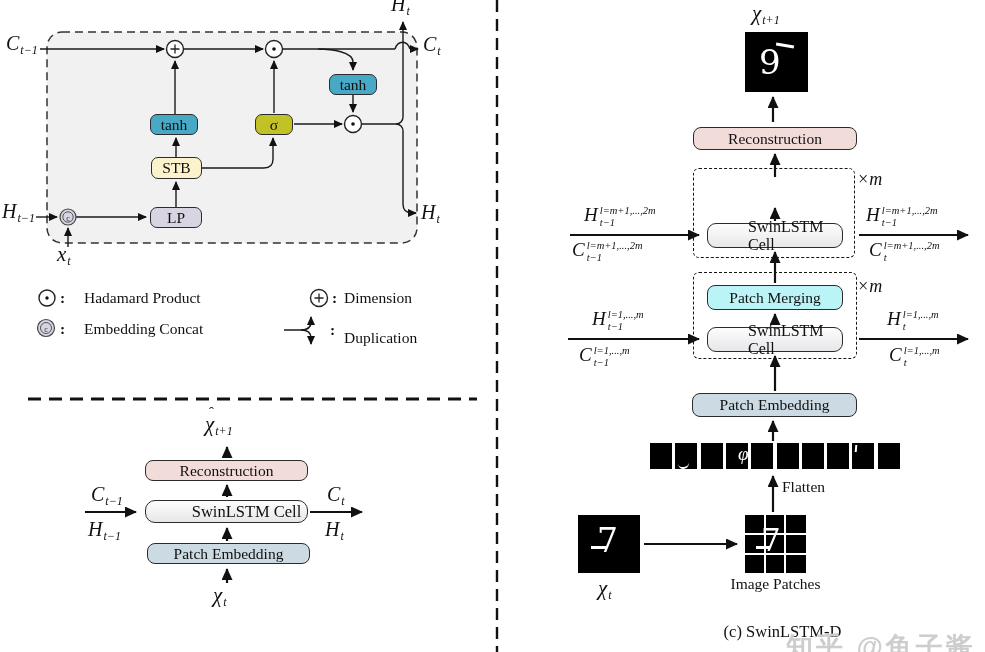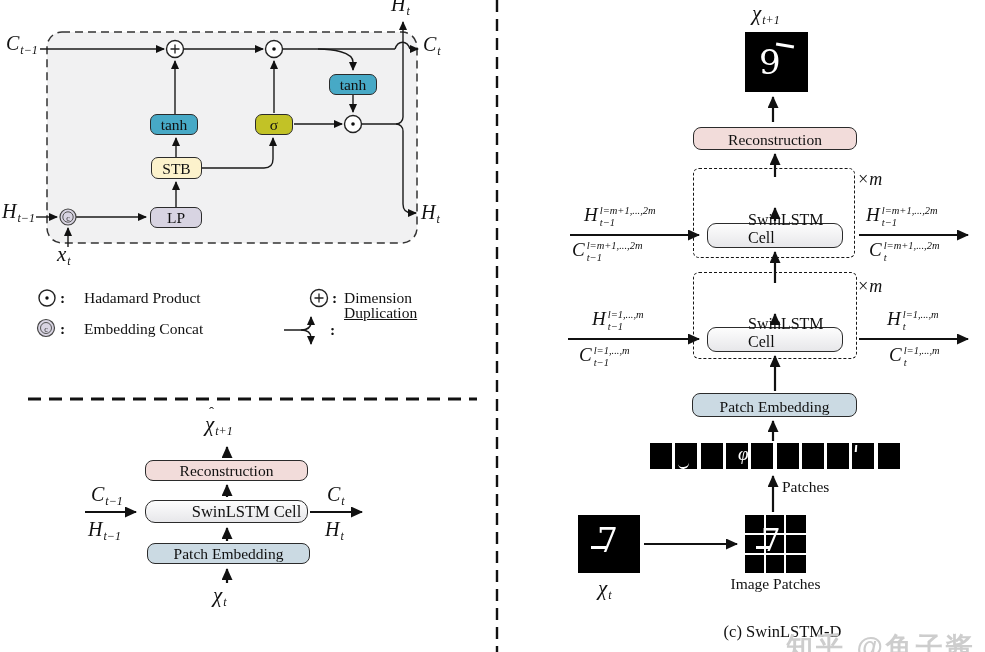--- a/index.html
+++ b/index.html
@@ -10,21 +10,21 @@
   svg.layer { position:absolute; left:0; top:0; z-index:1; }
   .lab { position:absolute; z-index:3; font-family:"Liberation Serif", serif; color:#111; white-space:nowrap; }
   .mlab { display:flex; align-items:flex-start; font-style:italic; }
   .mb  { font-size:20px; line-height:1; font-style:italic; }
   .msub{ font-size:12px; line-height:1; font-style:italic; margin-top:11px; margin-left:1px; }
   .stk { display:inline-flex; flex-direction:column; margin-left:2px; margin-top:0px; }
   .stk span { font-size:10.5px; line-height:1.15; }
   .hatwrap { position:relative; display:inline-block; }
   .hat { position:absolute; top:-10px; left:4px; font-size:15px; font-style:normal; }
   .bx { position:absolute; z-index:2; box-sizing:border-box; border:1.4px solid #2b2b2b; border-radius:8px;
-        display:flex; align-items:flex-end; justify-content:center; font-size:15.5px; color:#101010; }
+        display:flex; align-items:center; justify-content:center; font-size:15.5px; color:#101010; }
   .cellbx { background:linear-gradient(#fdfdfd,#e7e7ea); border-radius:10px; font-size:16.5px;padding-left:40px; }
   .dashbox { position:absolute; z-index:2; box-sizing:border-box; border:1.7px dashed #161616; border-radius:6px; background:transparent; }
   .cap { position:absolute; z-index:3; text-align:center; font-size:16.5px; }
   .legtxt { position:absolute; z-index:3; font-size:15.5px; }
   .blk { position:absolute; z-index:2; background:#000; overflow:hidden; }
   .dgt { position:absolute; color:#fff; font-family:"DejaVu Serif", serif; line-height:1; z-index:3; }
   .wbar { position:absolute; background:#fff; z-index:3; }
   .gl { position:absolute; background:#fff; z-index:4; }
   .psq { position:absolute; top:0; width:22px; height:26px; background:#000; }
   .frag { position:absolute; z-index:4; color:#fff; }
@@ -184,21 +184,21 @@
       <span class="msub">t</span>
     </div>
 
   <div class="lab legtxt" style="left:60px;top:289px;font-weight:bold;">:</div>
   <div class="lab legtxt" style="left:84px;top:289px;">Hadamard Product</div>
   <div class="lab legtxt" style="left:60px;top:320px;font-weight:bold;">:</div>
   <div class="lab legtxt" style="left:84px;top:320px;">Embedding Concat</div>
   <div class="lab legtxt" style="left:332px;top:289px;font-weight:bold;">:</div>
   <div class="lab legtxt" style="left:344px;top:289px;">Dimension</div>
   <div class="lab legtxt" style="left:330px;top:321px;font-weight:bold;">:</div>
-  <div class="lab legtxt" style="left:344px;top:304px;text-decoration:underline;">Duplication</div>
+  <div class="lab legtxt" style="left:344px;top:329px;">Duplication</div>
 
 
   <div class="lab mlab" style="left:205px;top:414px;">
     <span class="hatwrap"><span class="hat">ˆ</span><span class="mb" style="font-size:21px;">χ</span></span>
     <span class="msub">t+1</span>
     </div>
 
   <div class="bx" style="left:145px;top:460px;width:163px;height:21px;background:#f2dcda;">
       <span>Reconstruction</span>
     </div>
@@ -247,20 +247,23 @@
     </div>
 
   <div class="dashbox" style="left:693px;top:168px;width:162px;height:90px;"></div>
   <div class="lab timesm" style="left:857px;top:169px;">×m</div>
   <div class="bx cellbx" style="left:707px;top:223px;width:136px;height:25px;border-radius:9px;font-size:16px;">
       <span>SwinLSTM Cell</span>
     </div>
 
   <div class="dashbox" style="left:693px;top:272px;width:164px;height:87px;"></div>
   <div class="lab timesm" style="left:857px;top:276px;">×m</div>
+  <div class="bx" style="left:707px;top:285px;width:136px;height:25px;background:#baf4f6;">
+      <span>Patch Merging</span>
+    </div>
   <div class="bx cellbx" style="left:707px;top:327px;width:136px;height:25px;border-radius:9px;font-size:16px;">
       <span>SwinLSTM Cell</span>
     </div>
 
   <div class="bx" style="left:692px;top:393px;width:165px;height:24px;background:#cbdae3;">
       <span>Patch Embedding</span>
     </div>
 
   <div class="lab mlab" style="left:584px;top:205px;">
     <span class="mb" style="font-size:19px;">H</span>
@@ -329,21 +332,21 @@
     <div class="psq" style="left:126.5px;"></div>
     <div class="psq" style="left:151.8px;"></div>
     <div class="psq" style="left:177.1px;"></div>
     <div class="psq" style="left:202.4px;"></div>
     <div class="psq" style="left:227.7px;"></div>
     <div class="frag" style="left:28px;top:17px;width:11px;height:7px;border-bottom:2px solid #fff;border-radius:0 0 8px 8px;transform:rotate(-8deg);"></div>
     <div class="frag" style="left:88px;top:0px;font-size:19px;font-style:italic;font-family:'Liberation Serif',serif;">φ</div>
     <div class="frag" style="left:205px;top:2px;width:2px;height:7px;background:#fff;transform:rotate(5deg);"></div>
   </div>
 
-  <div class="lab legtxt" style="left:782px;top:478px;">Patches</div>
+  <div class="lab legtxt" style="left:782px;top:478px;">Flatten</div>
 
   <div class="blk" style="left:578px;top:515px;width:62px;height:58px;">
     <span class="dgt" style="left:19px;top:9px;font-size:33px;">7</span>
     <div class="wbar" style="left:13px;top:31px;width:15px;height:2.5px;"></div>
   </div>
   <div class="lab mlab" style="left:598px;top:578px;">
     <span class="mb" style="font-size:21px;">χ</span>
       <span class="msub">t</span>
     </div>
 

